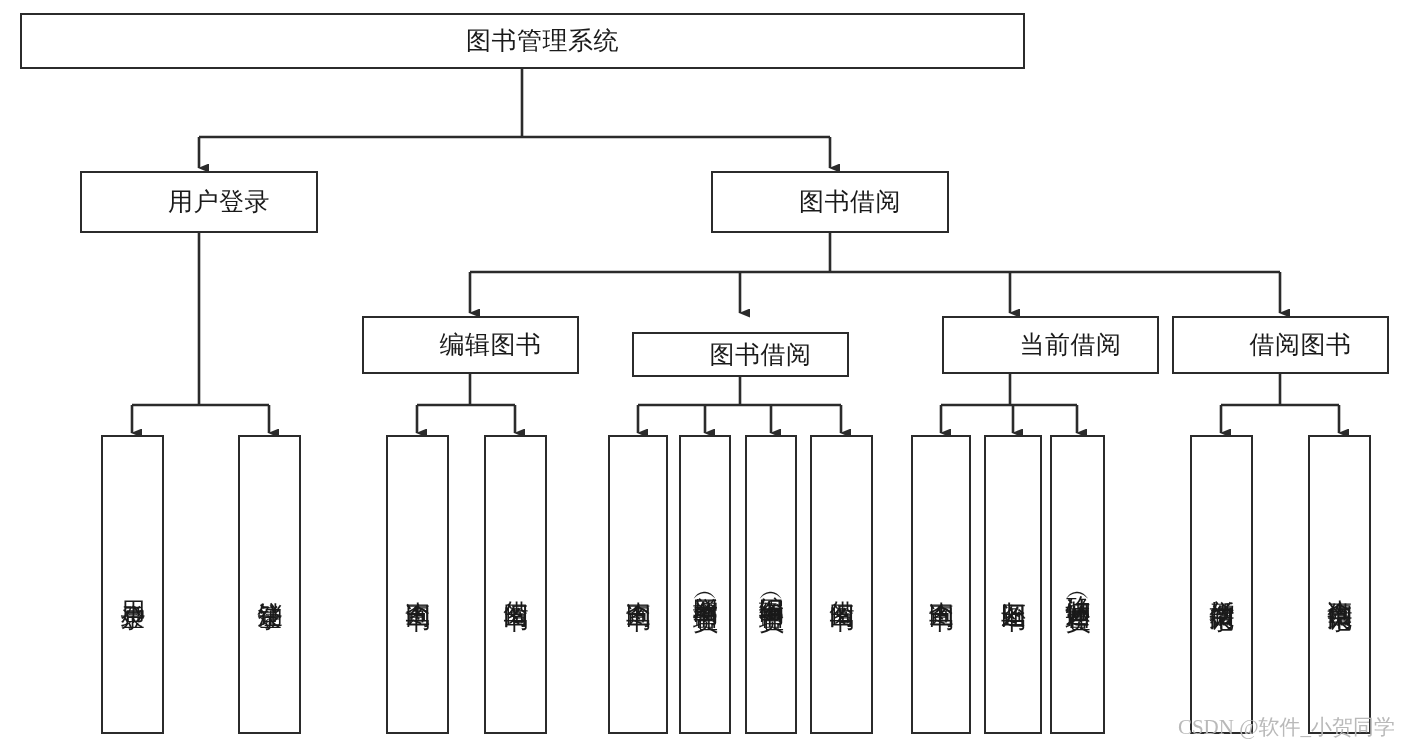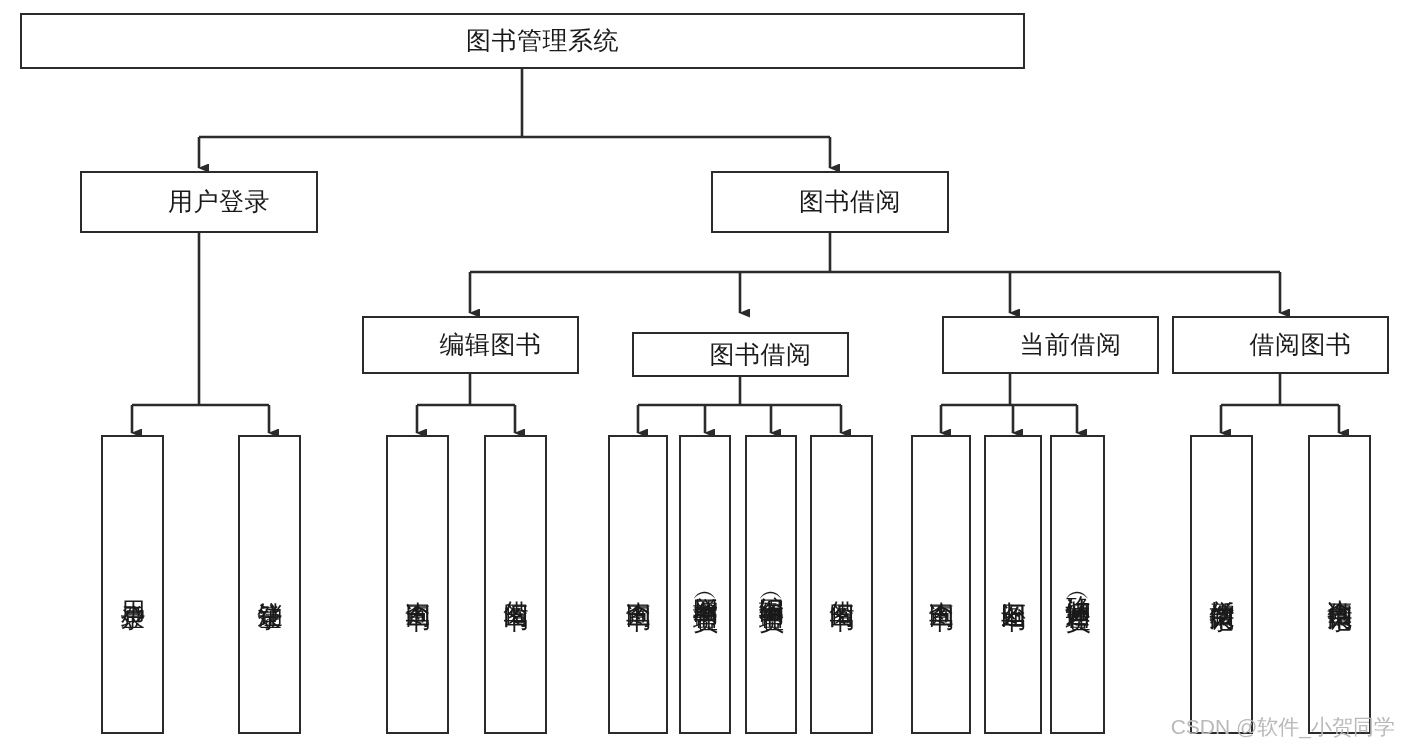--- a/index.html
+++ b/index.html
@@ -51,21 +51,21 @@
     white-space: nowrap;
     letter-spacing: 2px;
   }
   .watermark {
     position: absolute;
     right: 10px;
     bottom: 6px;
     font-size: 21px;
     color: #b9b9b9;
     white-space: nowrap;
-    font-family: Liberation Sans, sans-serif;
+    font-family: Liberation Serif, serif;
   }
 </style>
 </head>
 <body>
 
 <div id="canvas">
 
   <svg class="diagram" viewBox="0 0 1405 747" xmlns="http://www.w3.org/2000/svg">
     <defs>
       <marker id="arrowhead" markerWidth="9" markerHeight="11" refX="4.5" refY="10" orient="auto" markerUnits="userSpaceOnUse">

